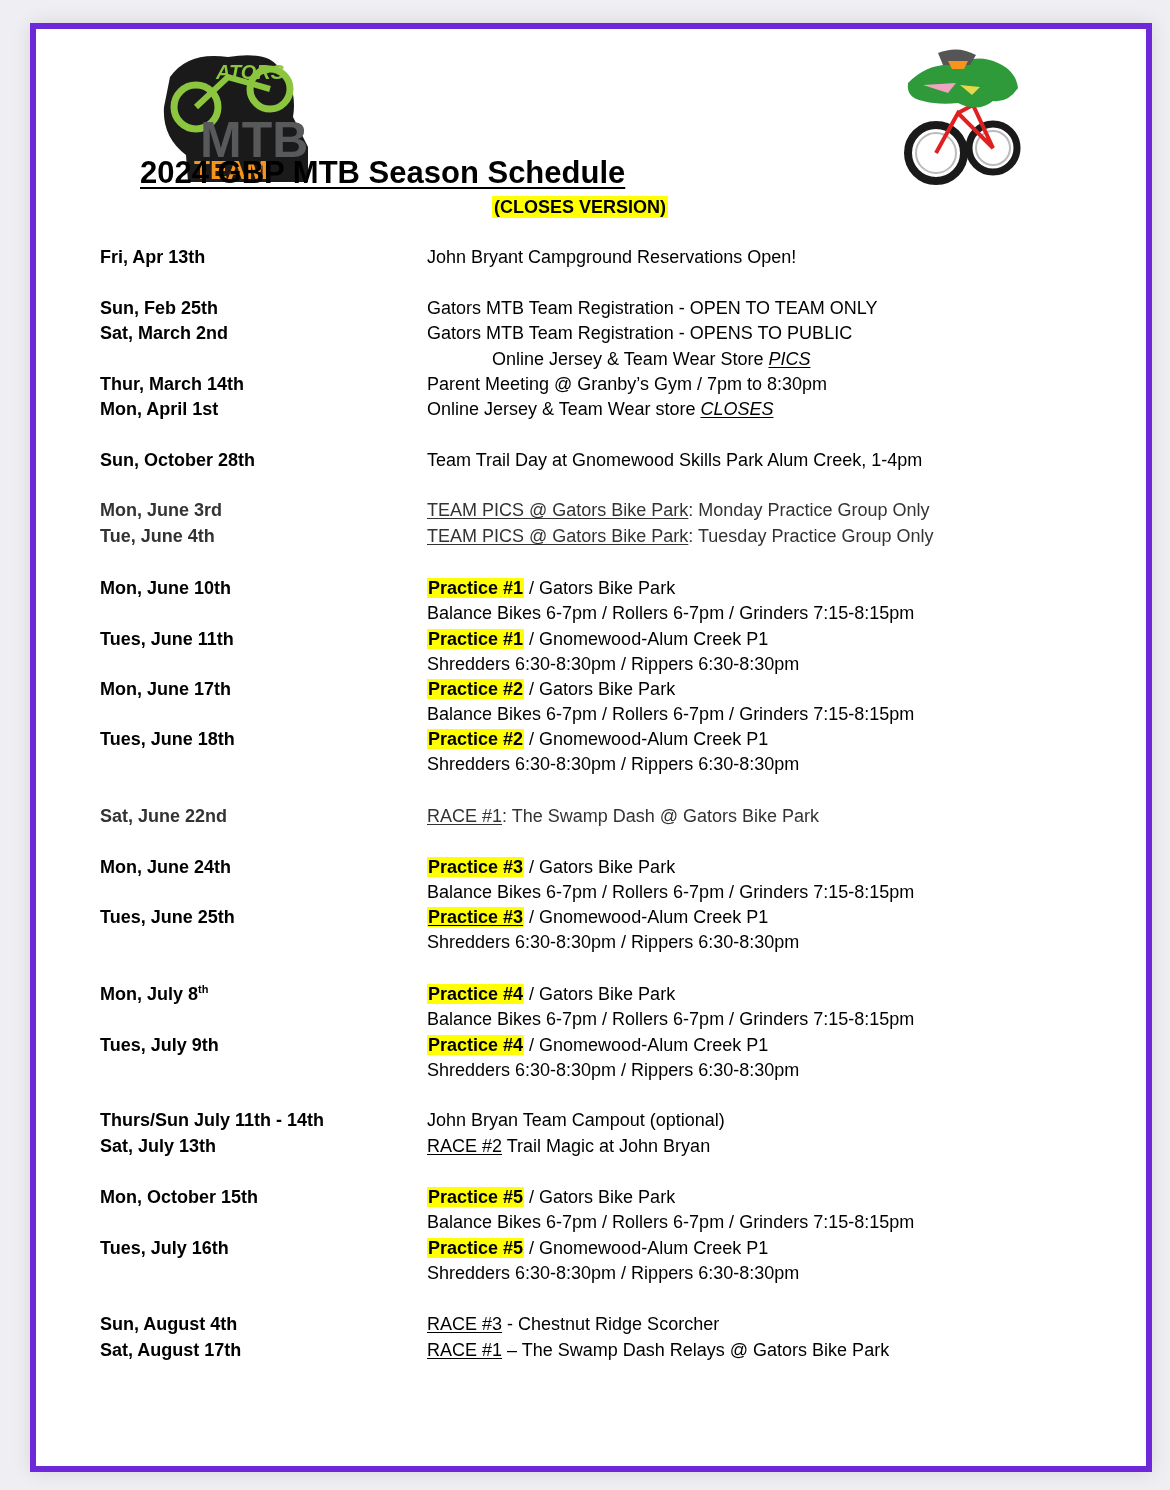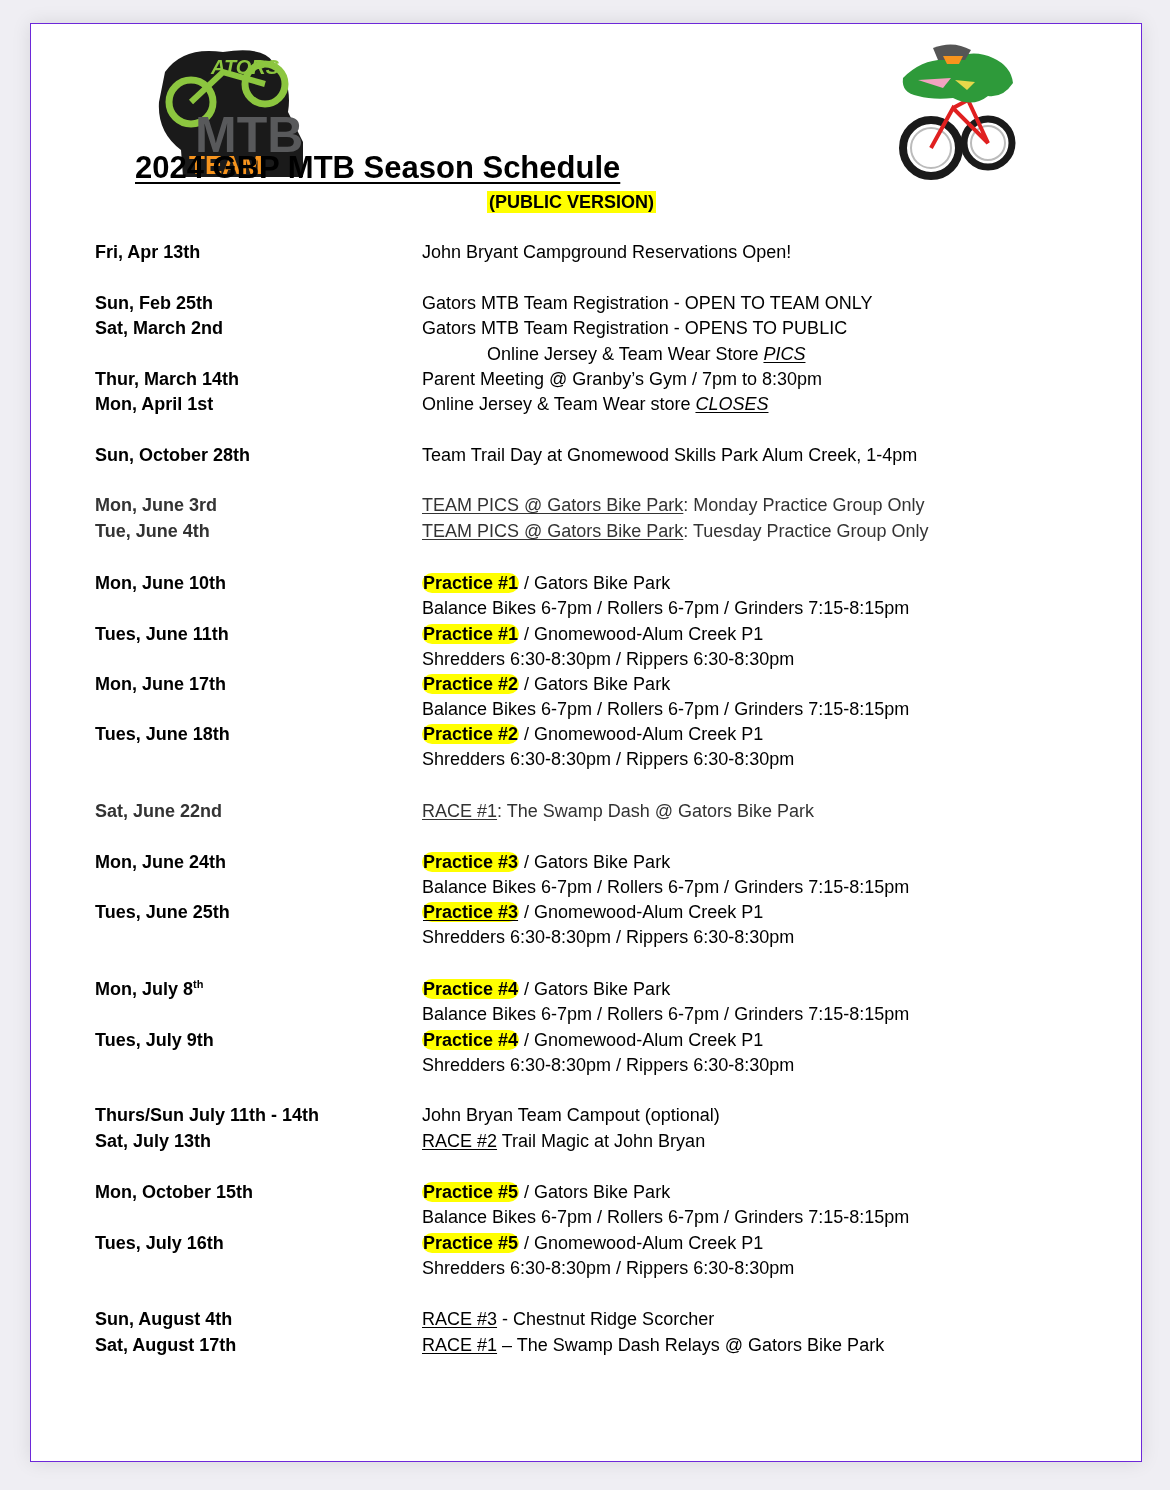--- a/index.html
+++ b/index.html
@@ -8,21 +8,21 @@
       background: #efeef3;
       font-family: "Liberation Sans", sans-serif;
       position: relative;
       overflow: hidden;
     }
     .page {
       position: absolute;
       left: 30px; top: 23px;
       width: 1110px; height: 1437px;
       background: #ffffff;
-      border: 1px solid #6d28d9;
+      border: 6px solid #6d28d9;
       box-shadow: 0 0 18px rgba(0,0,0,0.10);
     }
     
     .logo-left {
       position: absolute; left: 122px; top: 18px; width: 160px; height: 140px;
     }
     .logo-right {
       position: absolute; left: 862px; top: 14px; width: 130px; height: 150px;
     }
     .doc-title {
@@ -53,21 +53,21 @@
     .row .date {
       position: absolute; left: 0; top: 0; font-weight: bold;
     }
     .row .event {
       position: absolute; left: 327px; top: 0;
     }
     .row.gray { color: #333333; }
     .b { font-weight: normal; }
     .u { text-decoration: underline; text-underline-offset: 2px; }
     .iu { font-style: italic; text-decoration: underline; text-underline-offset: 2px; }
-    .hl { background: #ffff00; font-weight: bold; padding: 0 1px; border-radius: 10px; }
+    .hl { background: #ffff00; font-weight: bold; padding: 0 1px; }
     .indent { padding-left: 65px; }
     sup { font-size: 11px; line-height: 0; vertical-align: 7px; margin-top: 18px; }
   </style>
 </head>
 <body>
 
 <div class="page">
 
   <div class="logo-left">
     <svg width="160" height="140" viewBox="0 0 160 140">
@@ -90,21 +90,21 @@
       <path d="M38 110 L60 70 L95 105 L75 62 L60 70" fill="none" stroke="#e02020" stroke-width="4"></path>
       <path d="M10 40 Q30 20 55 22 Q80 10 100 20 Q118 28 120 45 Q110 60 95 58 Q80 70 60 60 Q40 62 25 58 Q8 55 10 40 Z" fill="#2e9a3a"></path>
       <path d="M40 10 Q60 2 78 12 L72 22 L45 22 Z" fill="#555555"></path>
       <path d="M50 18 L70 18 L66 26 L54 26 Z" fill="#f7941d"></path>
       <path d="M25 42 L58 40 L50 50 Z" fill="#f2a3c0"></path>
       <path d="M62 42 L82 44 L74 52 Z" fill="#e6d84a"></path>
     </svg>
   </div>
 
   <div class="doc-title"><span>2024 GBP MTB Season Schedule</span></div>
-  <div class="doc-subtitle">(PUBLIC VERSION)</div>
+  <div class="doc-subtitle">(CLOSES VERSION)</div>
 
   <div class="row" style="top:216px">
     <span class="date">Fri, Apr 13th</span>
     <span class="event b">John Bryant Campground Reservations Open!</span>
   </div>
 
   <div class="row" style="top:267px">
     <span class="date">Sun, Feb 25th</span>
     <span class="event b">Gators MTB Team Registration - OPEN TO TEAM ONLY</span>
   </div>

